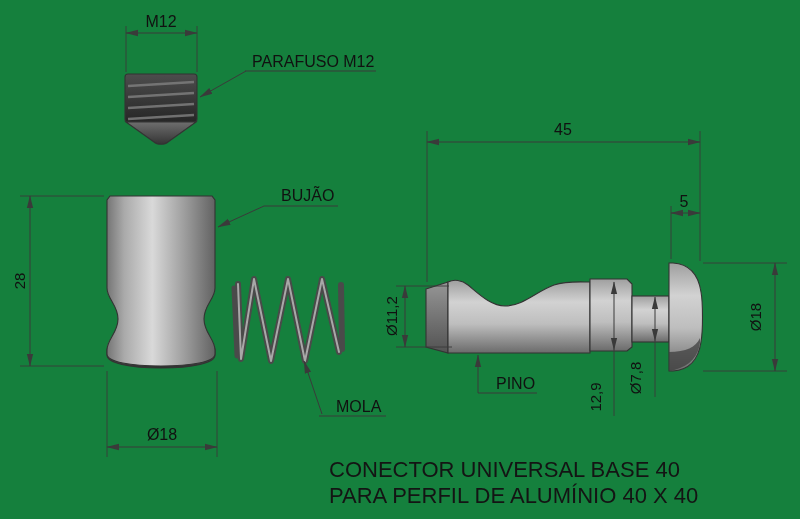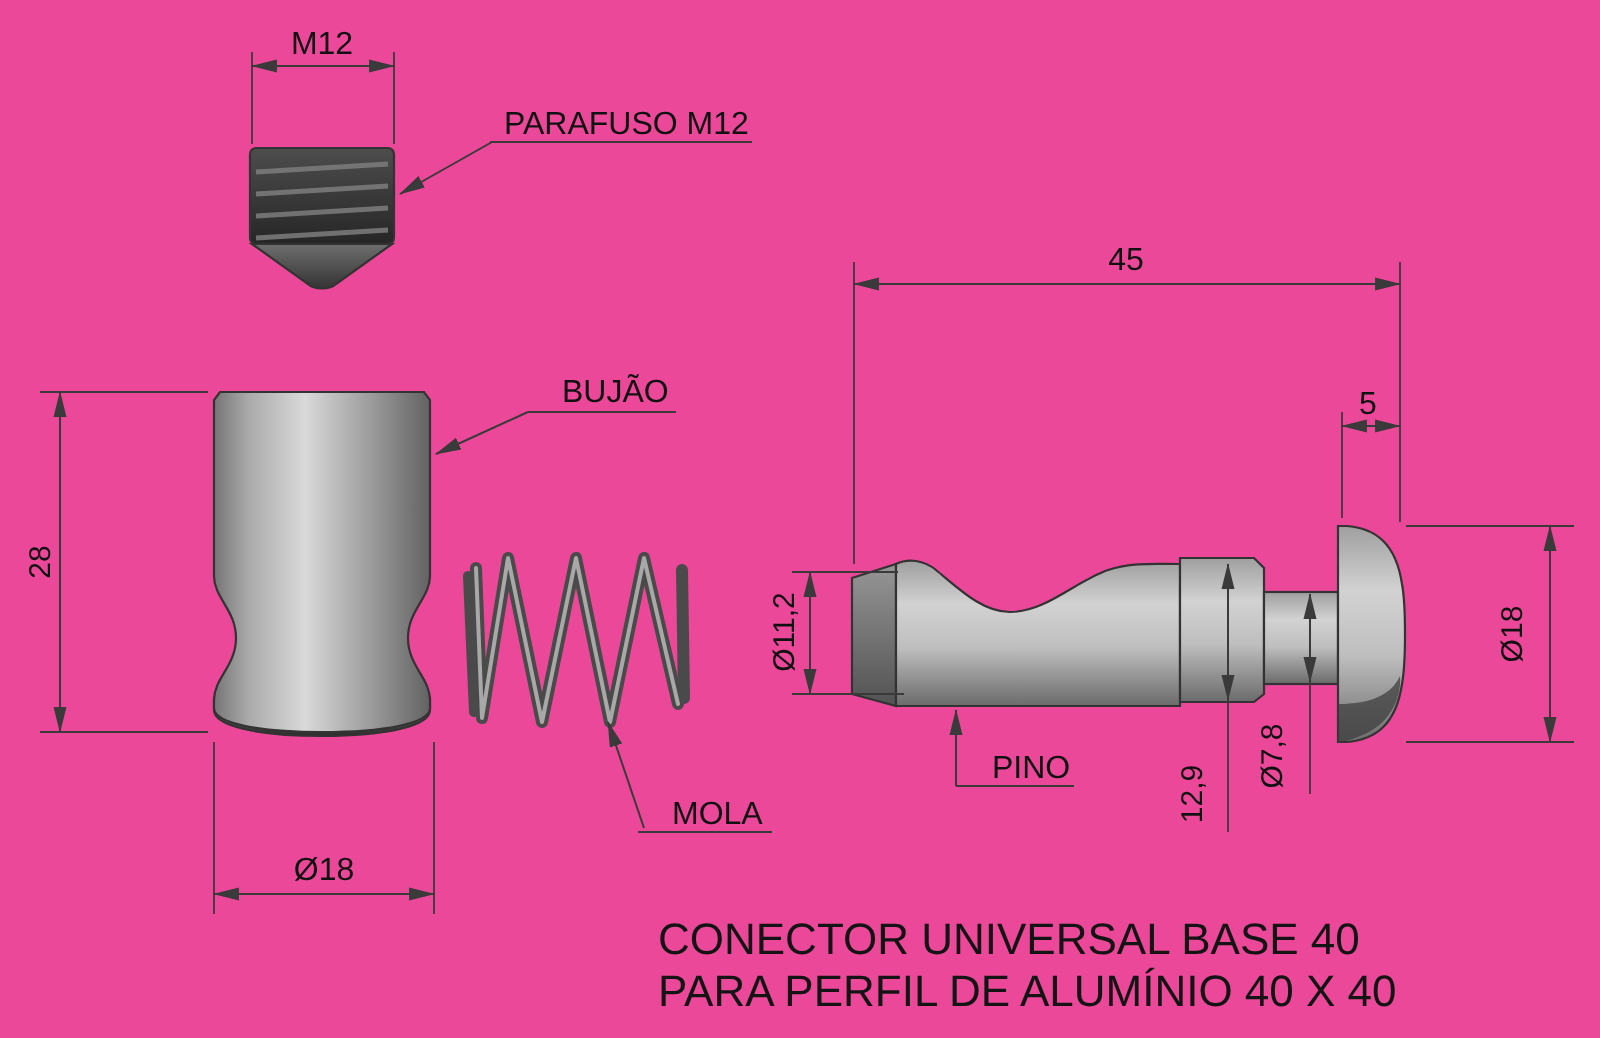--- a/index.html
+++ b/index.html
@@ -1,16 +1,16 @@
 <!DOCTYPE html>
 <html><head>
 <meta charset="utf-8">
 <style>
   html,body{margin:0;padding:0;background:#ffffff;}
-  .stage{position:relative;width:800px;height:519px;background:#ec4899;overflow:hidden;
+  .stage{position:relative;width:800px;height:519px;background:#15803d;overflow:hidden;
          font-family:"Liberation Sans",sans-serif;}
   svg{display:block;}
   .dl{stroke:#3a3a3a;stroke-width:1;fill:none;}
   .thin{stroke:#3a3a3a;stroke-width:0.9;fill:none;}
   .part{stroke:#333;stroke-width:1.1;}
   .dim{font-family:"Liberation Sans",sans-serif;font-size:15px;fill:#111;}
   .dim16{font-family:"Liberation Sans",sans-serif;font-size:16px;fill:#111;}
   .lbl{font-family:"Liberation Sans",sans-serif;font-size:16px;fill:#111;}
   .title-text{font-family:"Liberation Sans",sans-serif;font-size:22px;fill:#141414;}
 </style>

